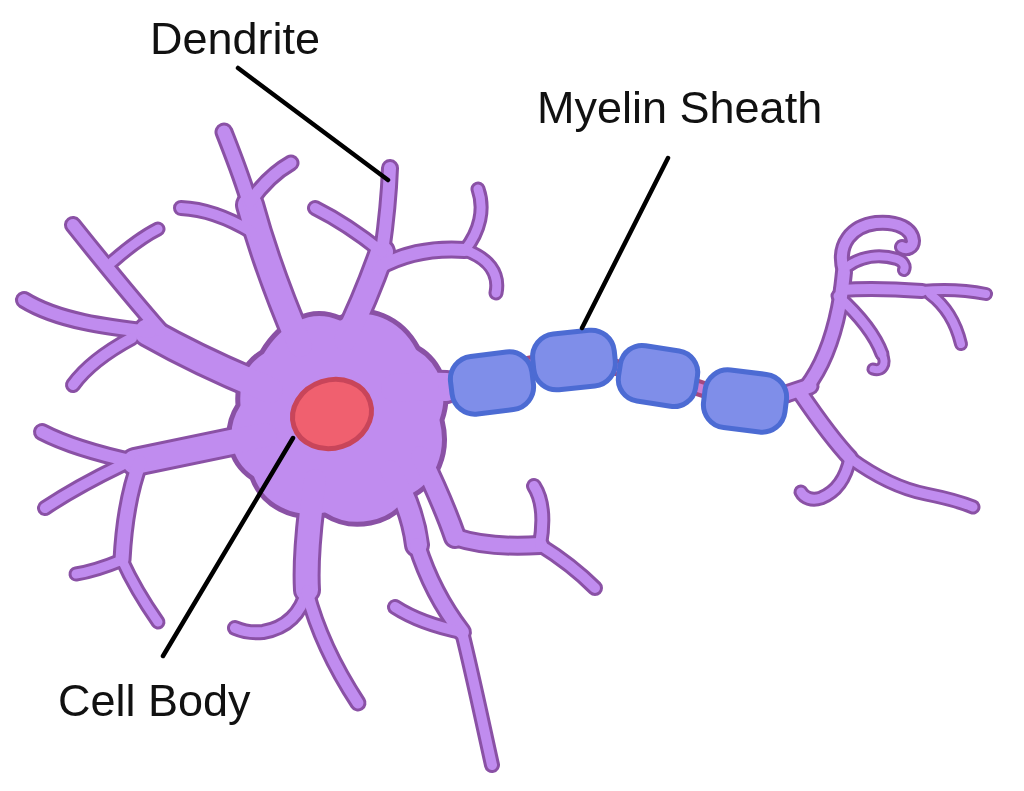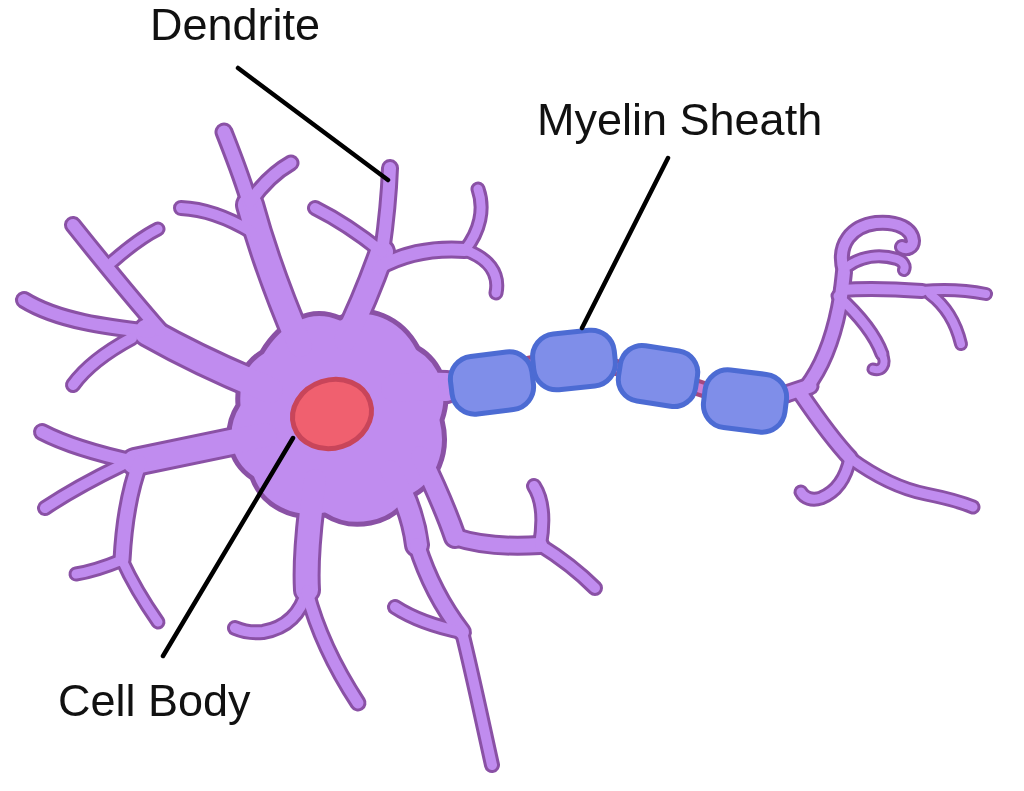--- a/index.html
+++ b/index.html
@@ -22,22 +22,22 @@
     height: 791px;
   }
   .diagram-label {
     position: absolute;
     font-size: 45px;
     line-height: 1.1;
     color: var(--label-text, #111);
     white-space: nowrap;
     user-select: none;
   }
-  #label-dendrite      { left: 150px; top: 0;  }
-  #label-myelin-sheath { left: 537px; top: 95px;  }
+  #label-dendrite      { left: 150px; top: 14px;  }
+  #label-myelin-sheath { left: 537px; top: 83px;  }
   #label-cell-body     { left: 58px;  top: 676px; }
 
   
   .lp {
     fill: none;
     stroke: var(--neuron-fill);
     stroke-linecap: round;
     stroke-linejoin: round;
   }
   

